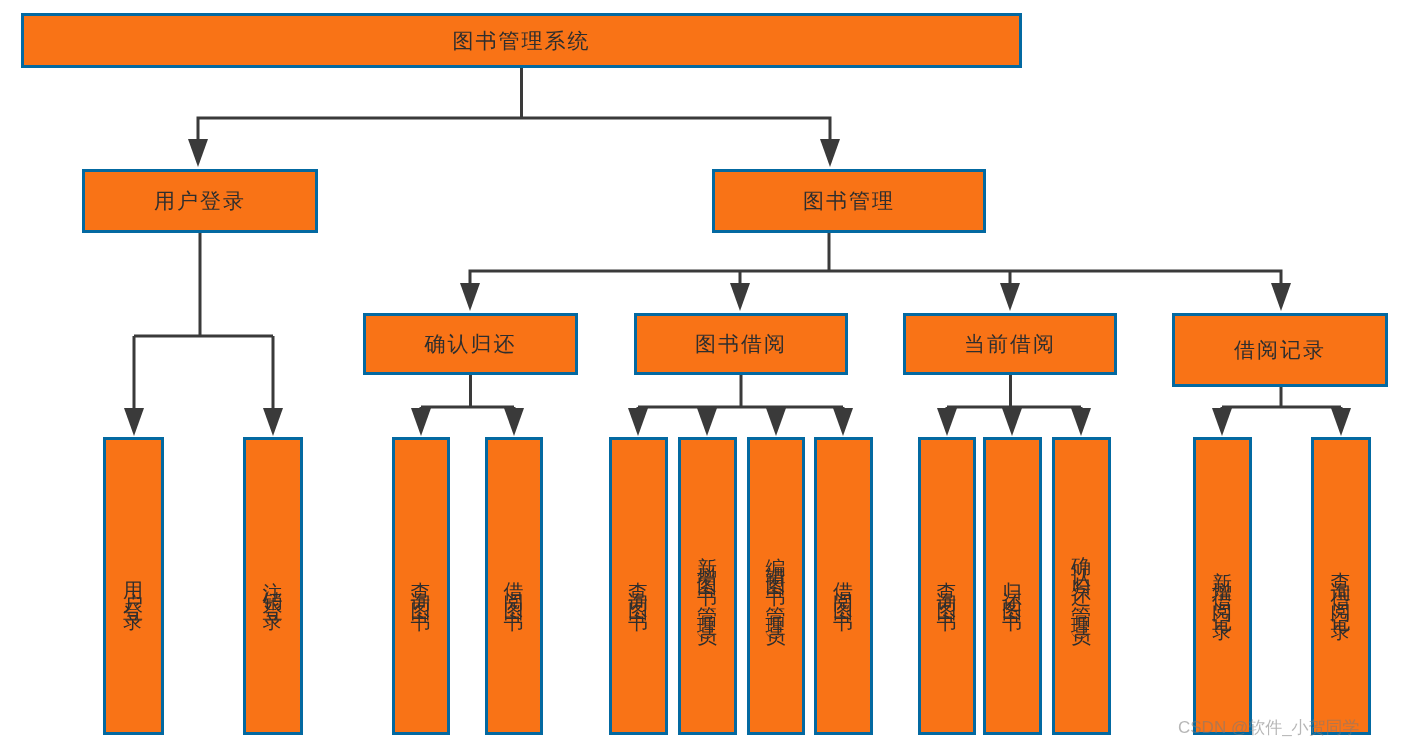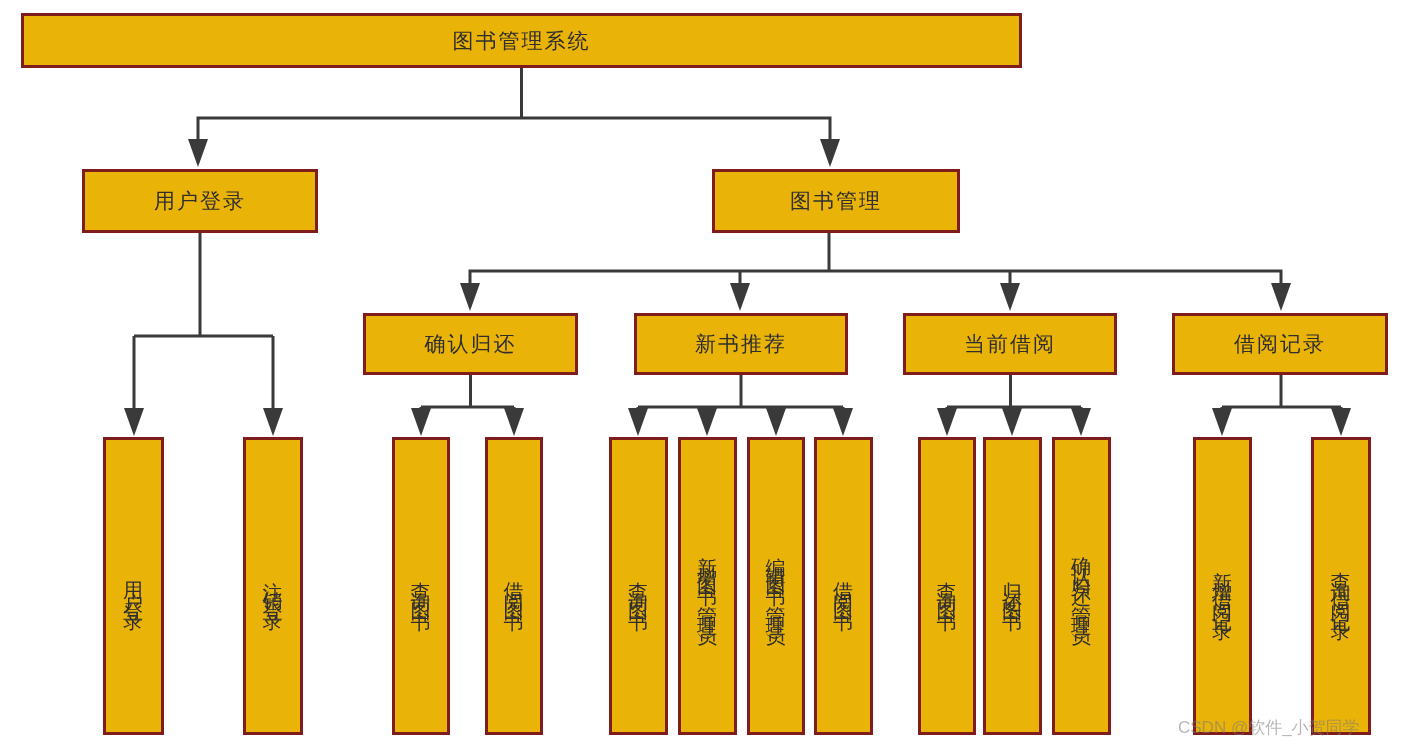--- a/index.html
+++ b/index.html
@@ -3,36 +3,36 @@
 <meta charset="utf-8">
 <style>
   html,body{margin:0;padding:0;background:#ffffff;}
   .canvas{
     position:relative;width:1405px;height:747px;background:#ffffff;
     font-family:"Liberation Sans","DejaVu Sans",sans-serif;overflow:hidden;
   }
   .connectors{position:absolute;left:0;top:0;z-index:1;}
   .box{
     position:absolute;box-sizing:border-box;z-index:2;
-    border:3px solid #7f1d1d;background:#eab308;color:#2e2e2e;
+    border:3px solid #0369a1;background:#f97316;color:#2e2e2e;
     display:flex;align-items:center;justify-content:center;font-family:Liberation Serif, serif;
   }
   .h{font-size:21px;letter-spacing:2px;white-space:nowrap;}
   .v{
     writing-mode:vertical-rl;text-orientation:mixed;
     font-size:20px;letter-spacing:10px;line-height:1;
   }
   
   .n-root{left:21px;top:13px;width:1001px;height:55px}
   .n-l2a{left:82px;top:169px;width:236px;height:64px}
-  .n-l2b{left:712px;top:169px;width:248px;height:64px}
+  .n-l2b{left:712px;top:169px;width:274px;height:64px}
   .n-l3a{left:363px;top:313px;width:215px;height:62px}
   .n-l3b{left:634px;top:313px;width:214px;height:62px}
   .n-l3c{left:903px;top:313px;width:214px;height:62px}
-  .n-l3d{left:1172px;top:313px;width:216px;height:62px}
+  .n-l3d{left:1172px;top:313px;width:216px;height:74px}
   .n-v1{left:103px;top:437px;width:61px;height:298px}
   .n-v2{left:243px;top:437px;width:60px;height:298px}
   .n-v3{left:392px;top:437px;width:58px;height:298px}
   .n-v4{left:485px;top:437px;width:58px;height:298px}
   .n-v5{left:609px;top:437px;width:59px;height:298px}
   .n-v6{left:678px;top:437px;width:59px;height:298px}
   .n-v7{left:747px;top:437px;width:58px;height:298px}
   .n-v8{left:814px;top:437px;width:59px;height:298px}
   .n-v9{left:918px;top:437px;width:58px;height:298px}
   .n-v10{left:983px;top:437px;width:59px;height:298px}
@@ -108,21 +108,21 @@
       <polygon points="1331,408 1351,408 1341,436"></polygon>
     </g>
   </svg>
 
   <div class="box h n-root">图书管理系统</div>
 
   <div class="box h n-l2a">用户登录</div>
   <div class="box h n-l2b">图书管理</div>
 
   <div class="box h n-l3a">确认归还</div>
-  <div class="box h n-l3b">新书推荐</div>
+  <div class="box h n-l3b">图书借阅</div>
   <div class="box h n-l3c">当前借阅</div>
   <div class="box h n-l3d">借阅记录</div>
 
   <div class="box v n-v1">用户登录</div>
   <div class="box v n-v2">注销登录</div>
 
   <div class="box v n-v3">查询图书</div>
   <div class="box v n-v4">借阅图书</div>
 
   <div class="box v n-v5">查询图书</div>

